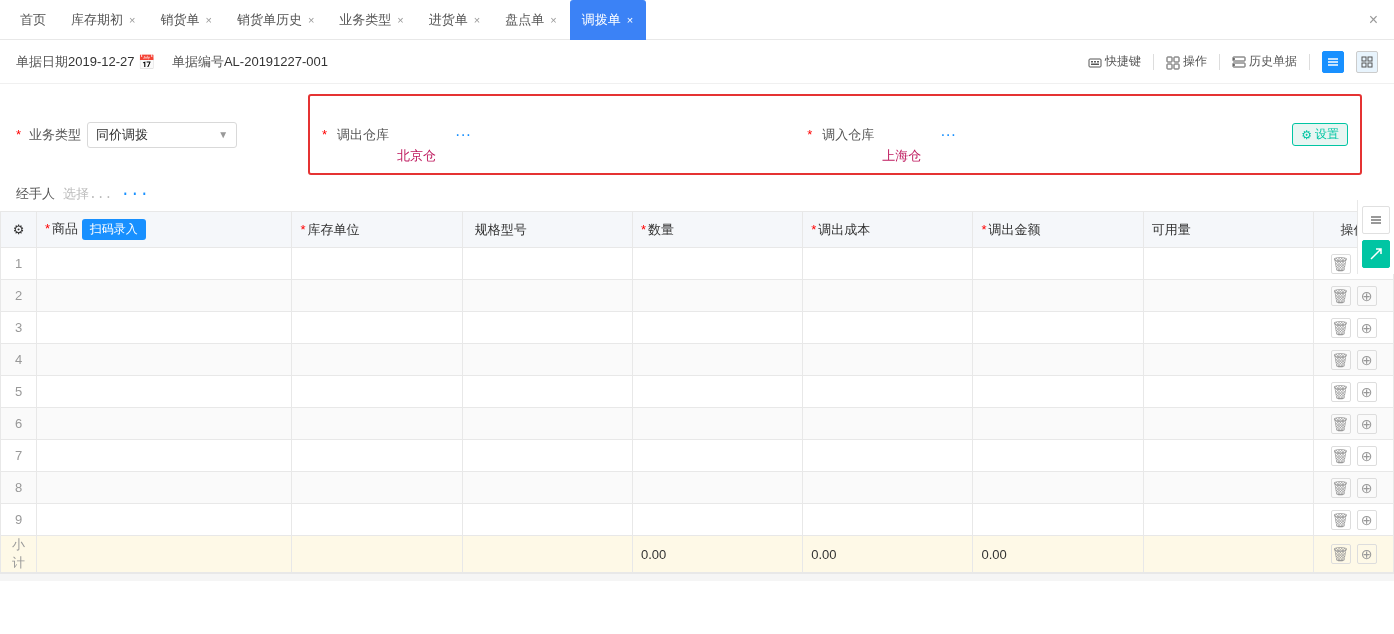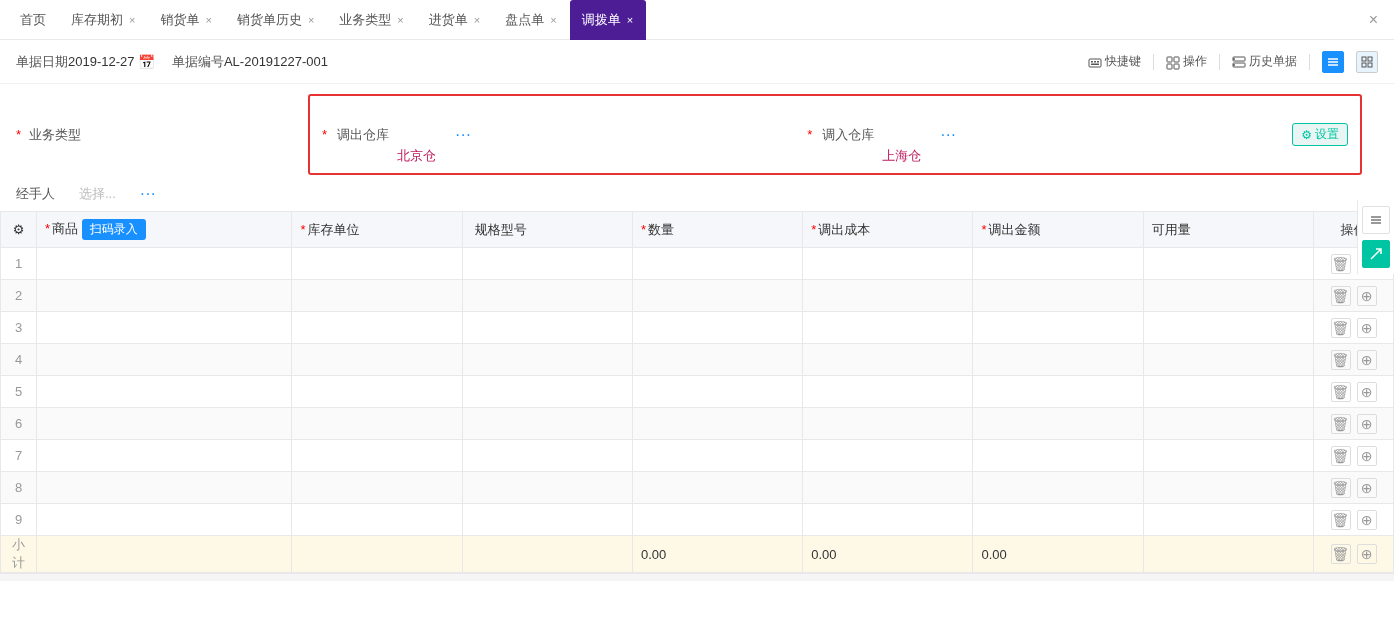--- a/index.html
+++ b/index.html
@@ -26,21 +26,21 @@
       white-space: nowrap;
       position: relative;
     }
     .tab-item .tab-close {
       margin-left: 6px;
       color: #999;
       font-size: 11px;
       cursor: pointer;
     }
     .tab-item.active {
-      background: #4c1d95;
+      background: #3b82f6;
       color: #fff;
       border-radius: 3px 3px 0 0;
     }
     .tab-item.active .tab-close { color: #fff; }
     .close-btn-right {
       margin-left: auto;
       cursor: pointer;
       color: #999;
       font-size: 16px;
       padding: 0 8px;
@@ -151,21 +151,22 @@
       font-size: 12px;
       display: flex;
       align-items: center;
       gap: 3px;
     }
 
     .person-row {
       display: flex;
       align-items: center;
       padding: 6px 16px 8px 16px;
-      gap: 24px;
+      gap: 8px;
+      font-family: Liberation Mono, monospace;
     }
     .person-placeholder {
       color: #bbb;
       font-size: 13px;
     }
 
     
     .table-wrapper {
       overflow-x: auto;
       overflow-y: auto;
@@ -412,20 +413,24 @@
       </svg>
     </div>
   </div>
 </div>
 
 <div style="display:flex; align-items:center; padding: 10px 16px 4px 16px; gap: 16px;">
 
   <div class="field-group" style="min-width:260px;">
     <span class="required-star">*</span>
     <span class="form-label">业务类型</span>
+    <div style="display:flex;align-items:center;border:1px solid #d9d9d9;border-radius:3px;padding:3px 8px;min-width:150px;cursor:pointer;background:#fff;">
+      <span style="flex:1;">同价调拨</span>
+      <span style="color:#999;font-size:10px;">▼</span>
+    </div>
   </div>
 
   <div class="red-border-box">
     <div class="warehouse-field">
       <span class="required-star">*</span>
       <span class="form-label">调出仓库</span>
       <span class="warehouse-value">北京仓</span>
       <span class="more-btn">···</span>
     </div>
     <div class="warehouse-field">

